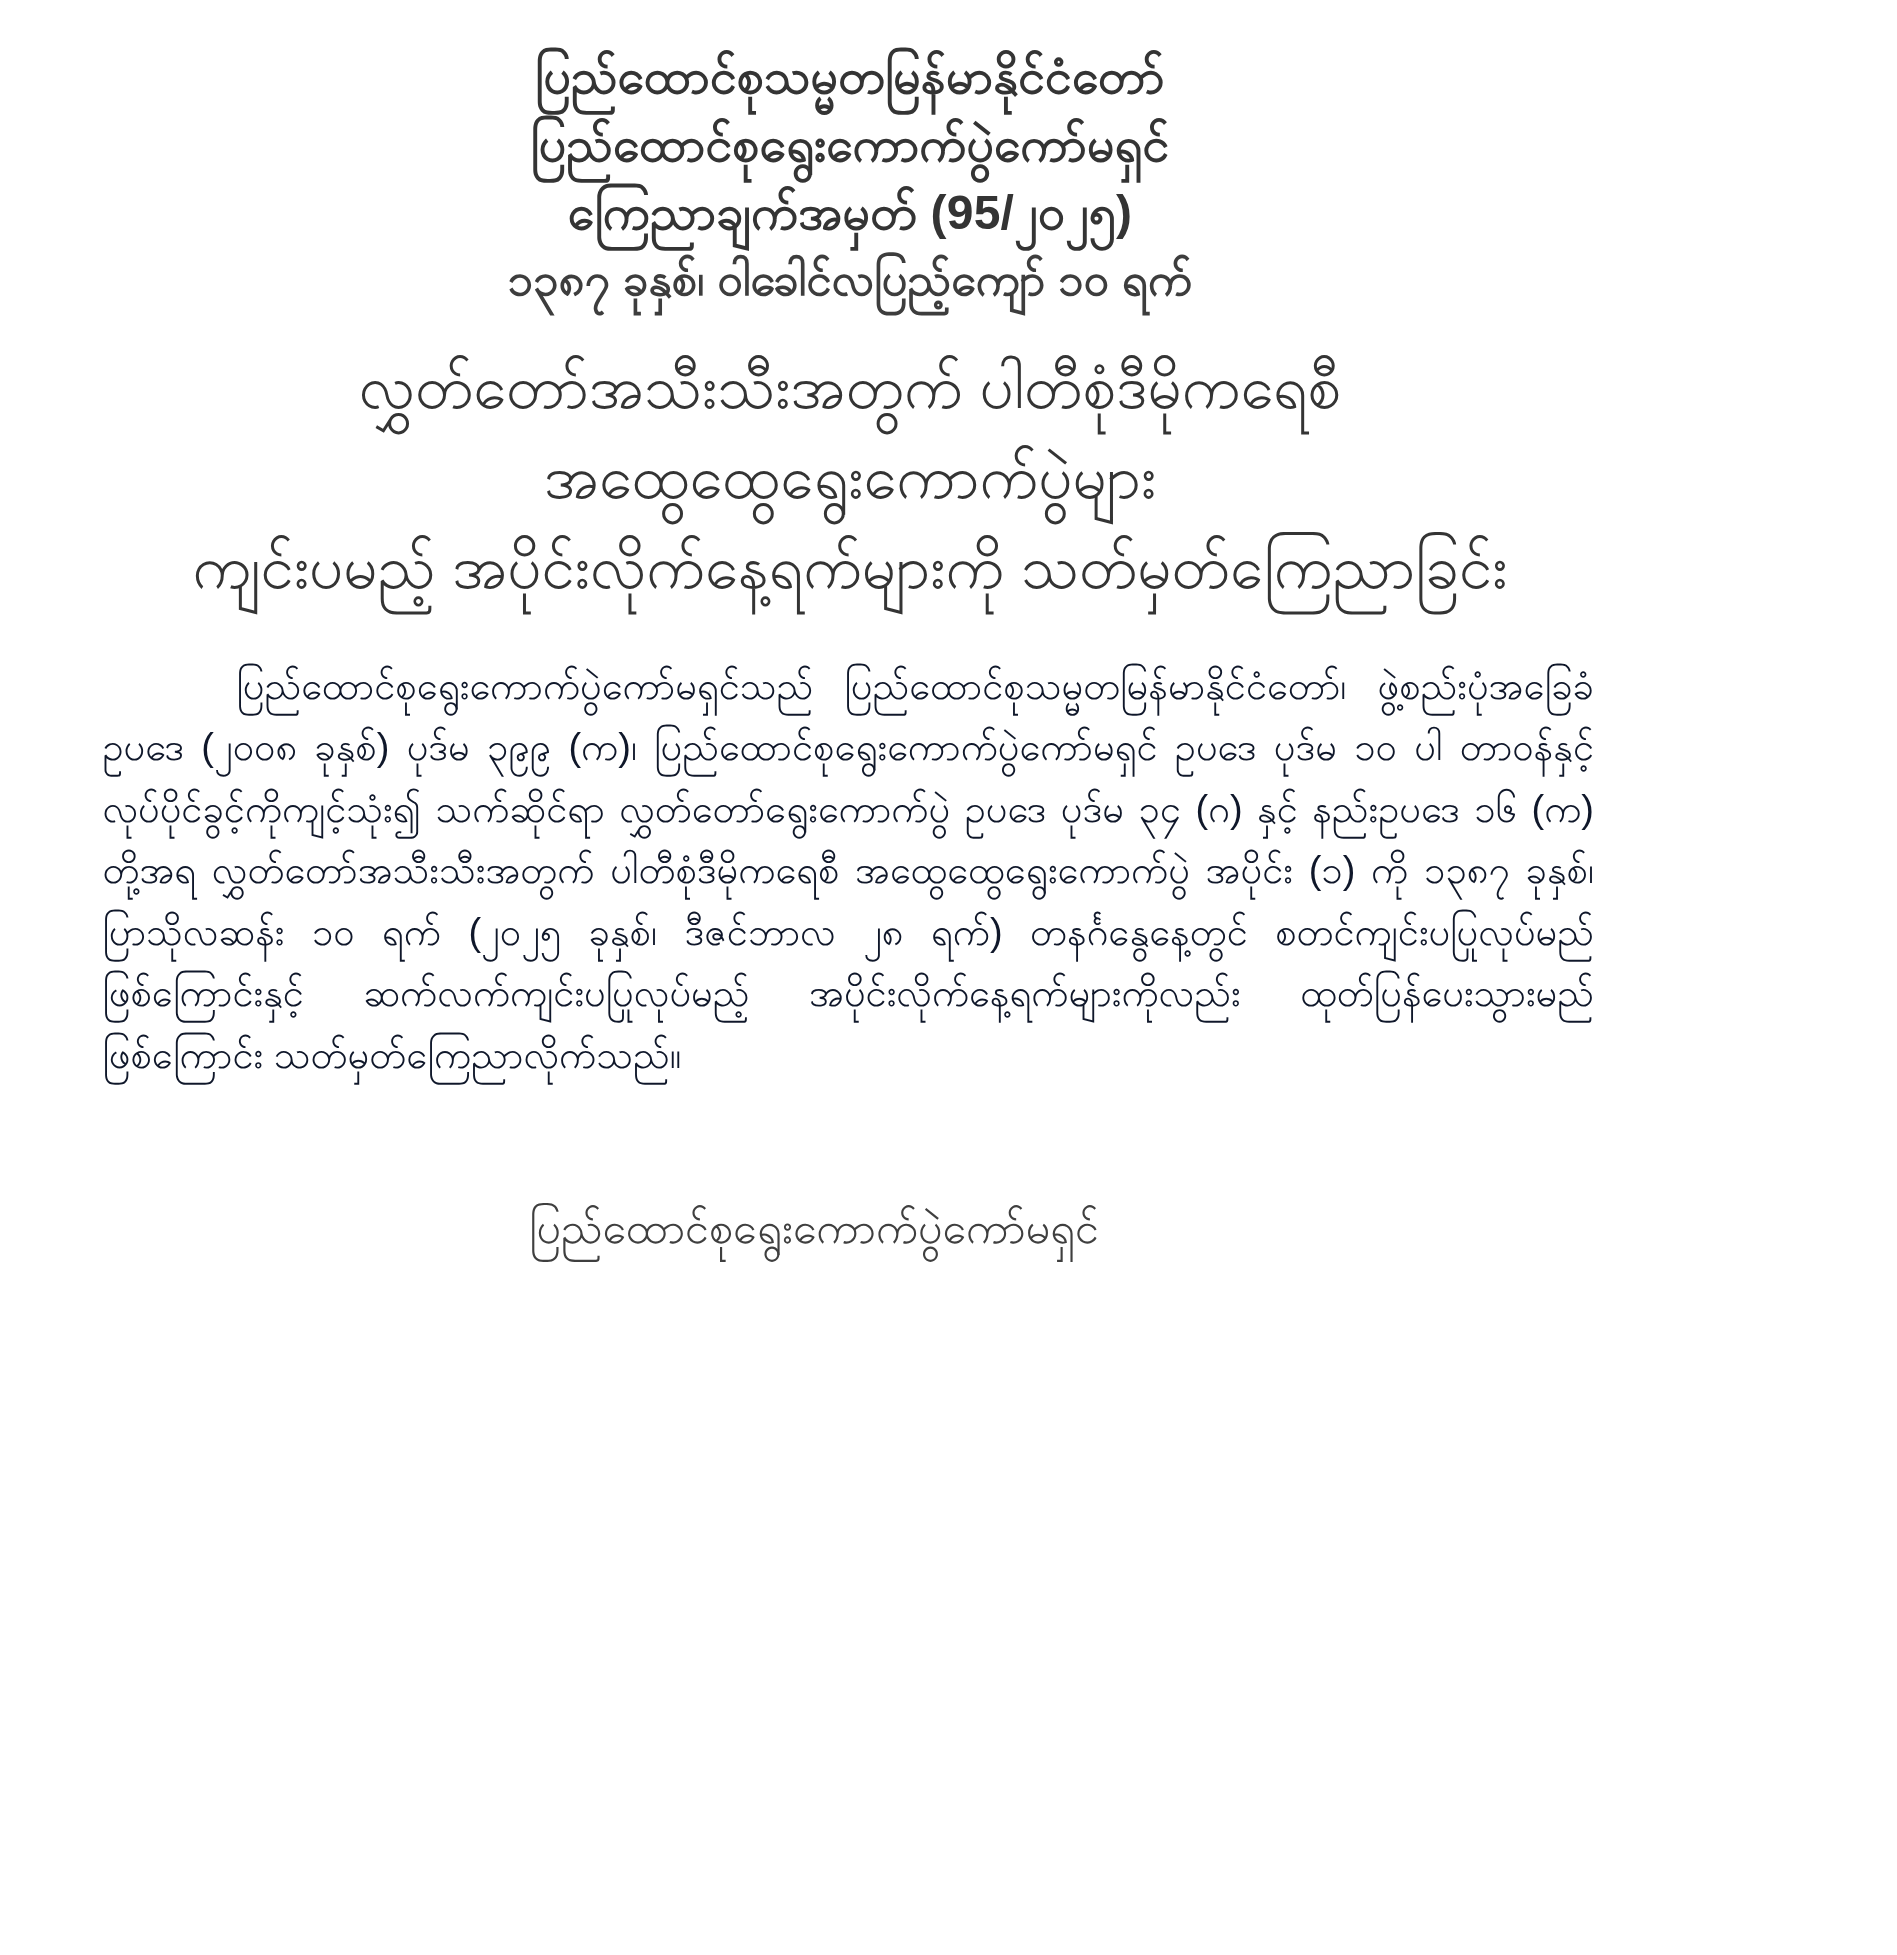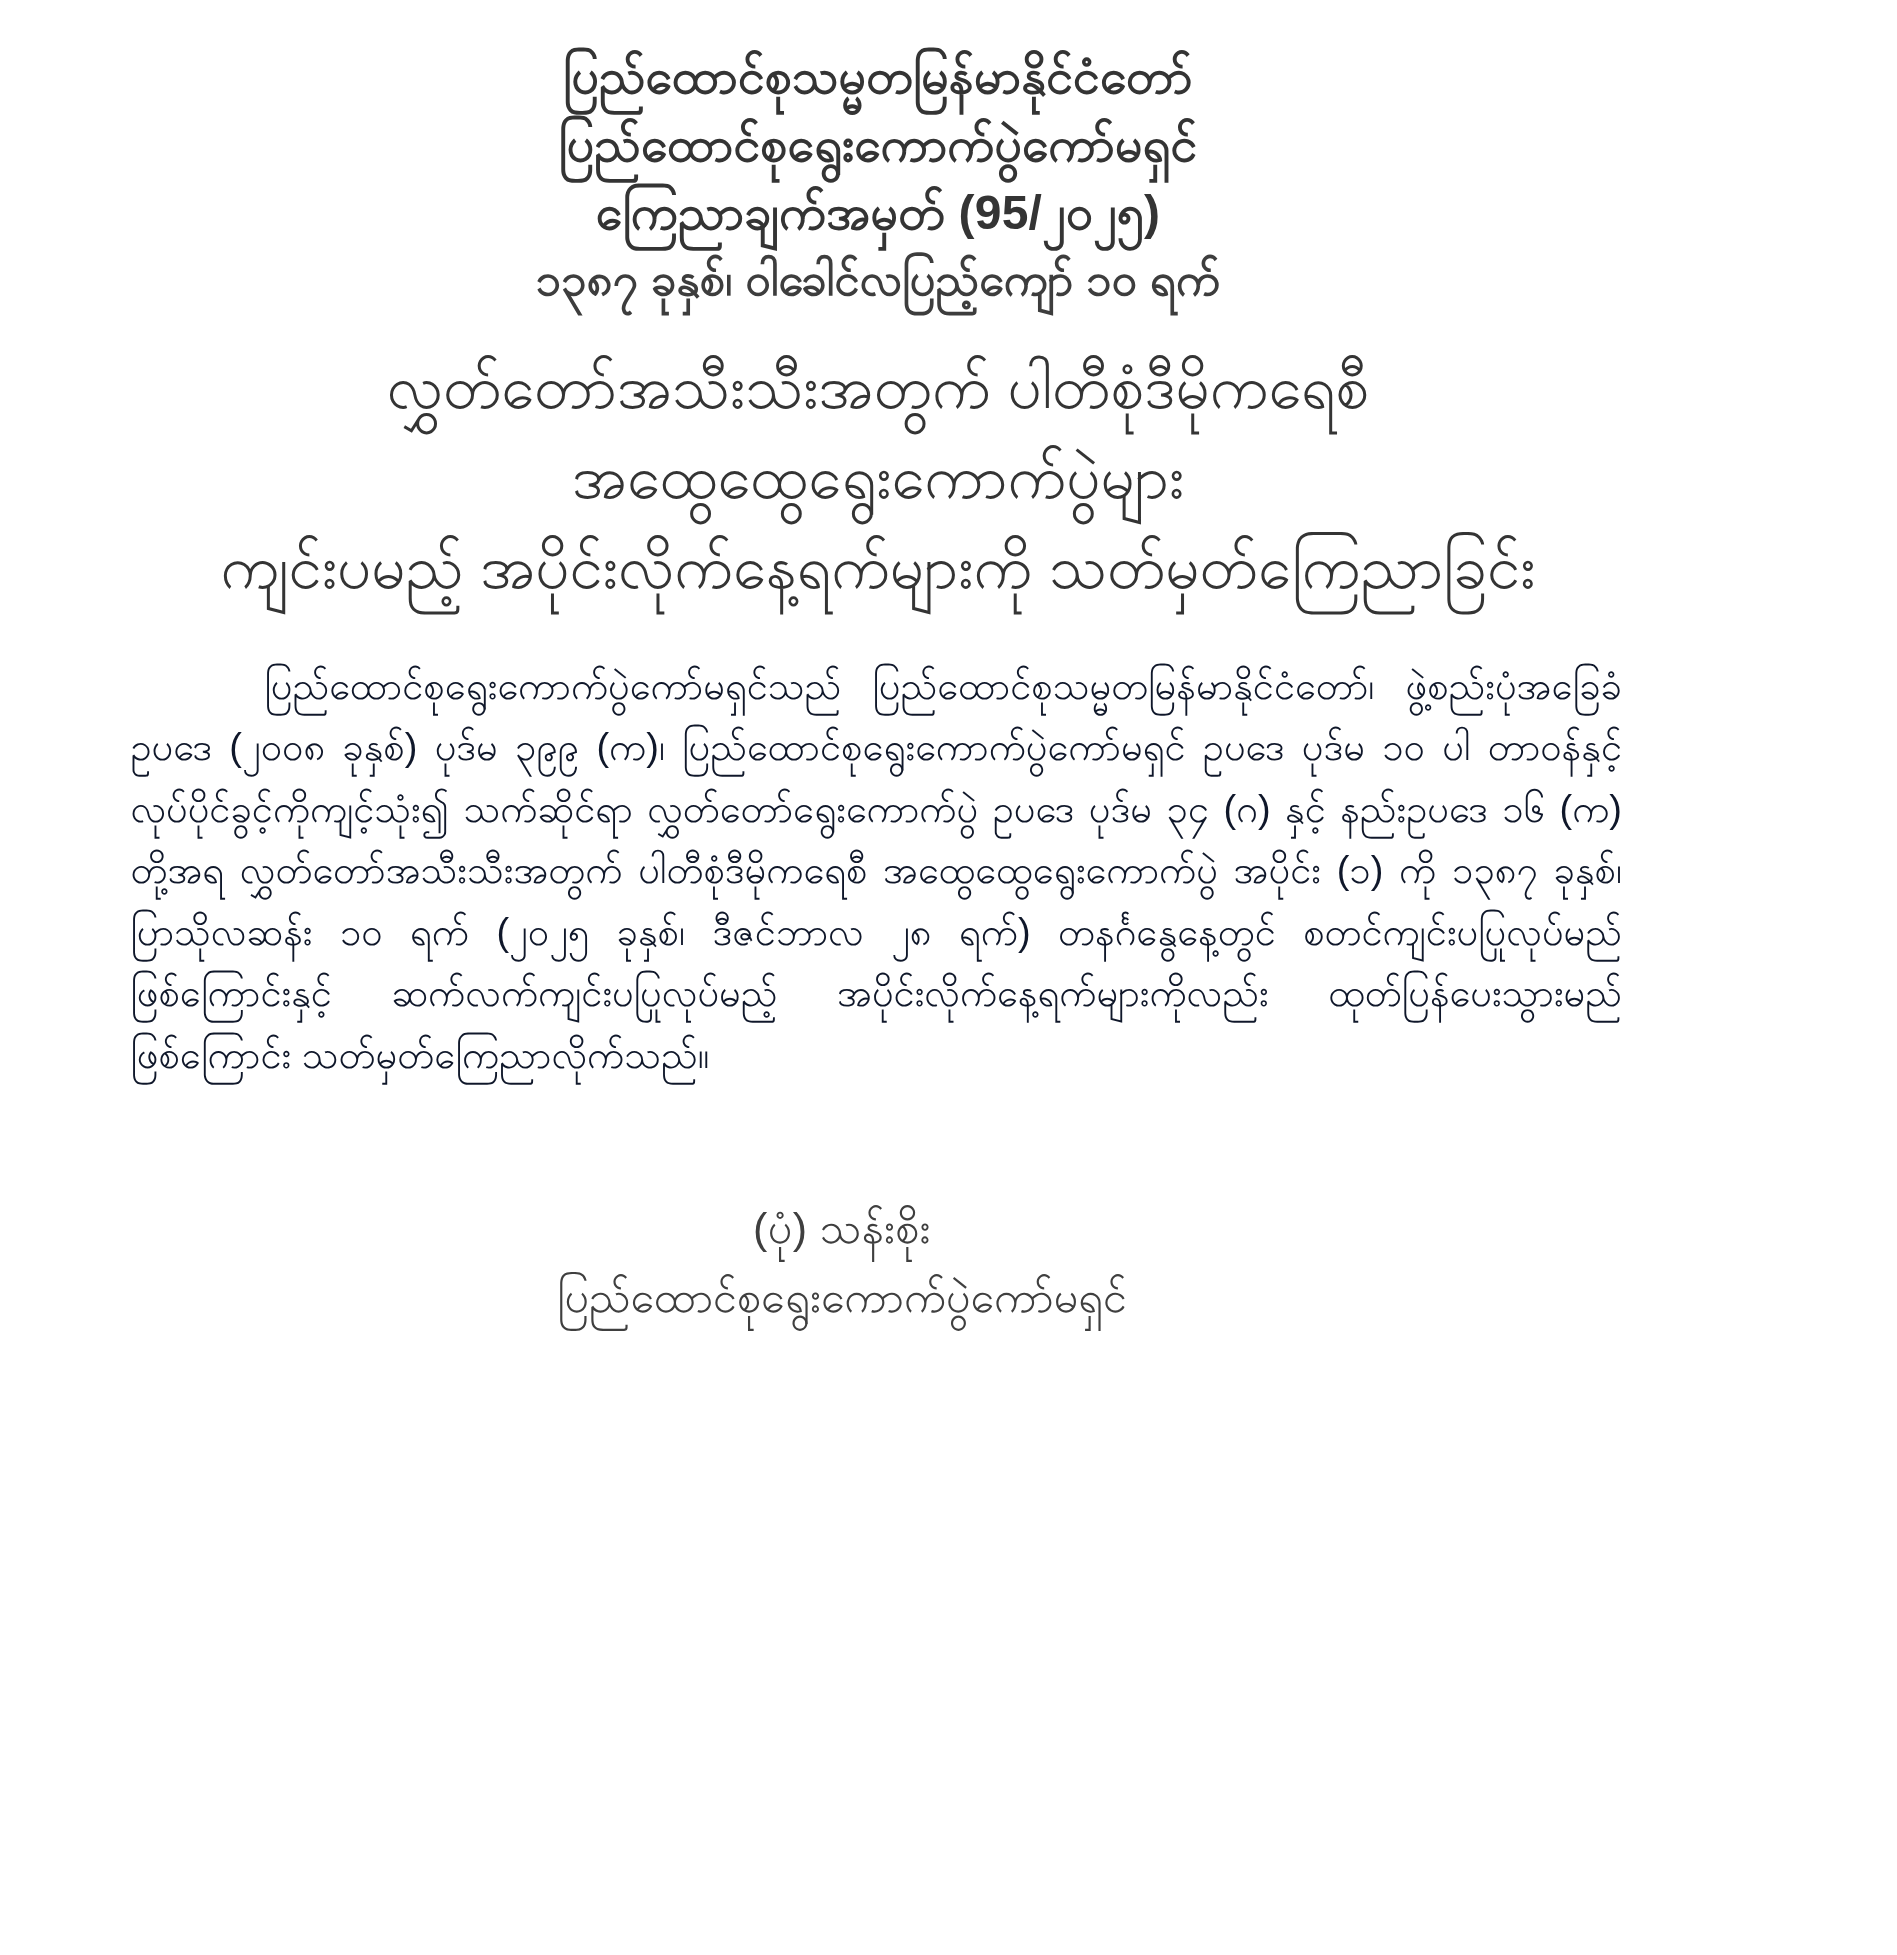--- a/index.html
+++ b/index.html
@@ -14,21 +14,20 @@
     font-family: "Liberation Sans", "DejaVu Sans", sans-serif;
     color: #3b3b3b;
     -webkit-font-smoothing: antialiased;
   }
   .page {
     width: 1682px;
     min-height: 1955px;
     box-sizing: border-box;
     padding: 43px 79px 36px 97px;
     position: relative;
-    margin-left: 28px;
   }
   .header {
     text-align: center;
   }
   .h-line {
     font-size: 48px;
     font-weight: 700;
     line-height: 1.42;
     color: #343434;
     letter-spacing: 0.2px;
@@ -89,18 +88,17 @@
   </div>
 
   <div class="subject">
     <span class="sub-line">လွှတ်တော်အသီးသီးအတွက် ပါတီစုံဒီမိုကရေစီအထွေထွေရွေးကောက်ပွဲများ</span>
     <span class="sub-line">ကျင်းပမည့် အပိုင်းလိုက်နေ့ရက်များကို သတ်မှတ်ကြေညာခြင်း</span>
   </div>
 
   <div class="body">ပြည်ထောင်စုရွေးကောက်ပွဲကော်မရှင်သည် ပြည်ထောင်စုသမ္မတမြန်မာနိုင်ငံတော်၊ ဖွဲ့စည်းပုံအခြေခံဥပဒေ (၂၀၀၈ ခုနှစ်) ပုဒ်မ ၃၉၉ (က)၊ ပြည်ထောင်စုရွေးကောက်ပွဲကော်မရှင် ဥပဒေ ပုဒ်မ ၁၀ ပါ တာဝန်နှင့် လုပ်ပိုင်ခွင့်ကိုကျင့်သုံး၍ သက်ဆိုင်ရာ လွှတ်တော်ရွေးကောက်ပွဲ ဥပဒေ ပုဒ်မ ၃၄ (ဂ) နှင့် နည်းဥပဒေ ၁၆ (က) တို့အရ လွှတ်တော်အသီးသီးအတွက် ပါတီစုံဒီမိုကရေစီ အထွေထွေရွေးကောက်ပွဲ အပိုင်း (၁) ကို ၁၃၈၇ ခုနှစ်၊ ပြာသိုလဆန်း ၁၀ ရက် (၂၀၂၅ ခုနှစ်၊ ဒီဇင်ဘာလ ၂၈ ရက်) တနင်္ဂနွေနေ့တွင် စတင်ကျင်းပပြုလုပ်မည်ဖြစ်ကြောင်းနှင့် ဆက်လက်ကျင်းပပြုလုပ်မည့် အပိုင်းလိုက်နေ့ရက်များကိုလည်း ထုတ်ပြန်ပေးသွားမည်ဖြစ်ကြောင်း သတ်မှတ်ကြေညာလိုက်သည်။</div>
 
   <div class="sig">
-    <span class="sig-line sig-name">(ပုံ) သန်းစိုး</span>
     <span class="sig-line">ပြည်ထောင်စုရွေးကောက်ပွဲကော်မရှင်</span>
   </div>
 
 </div>
 
 
 </body></html>

